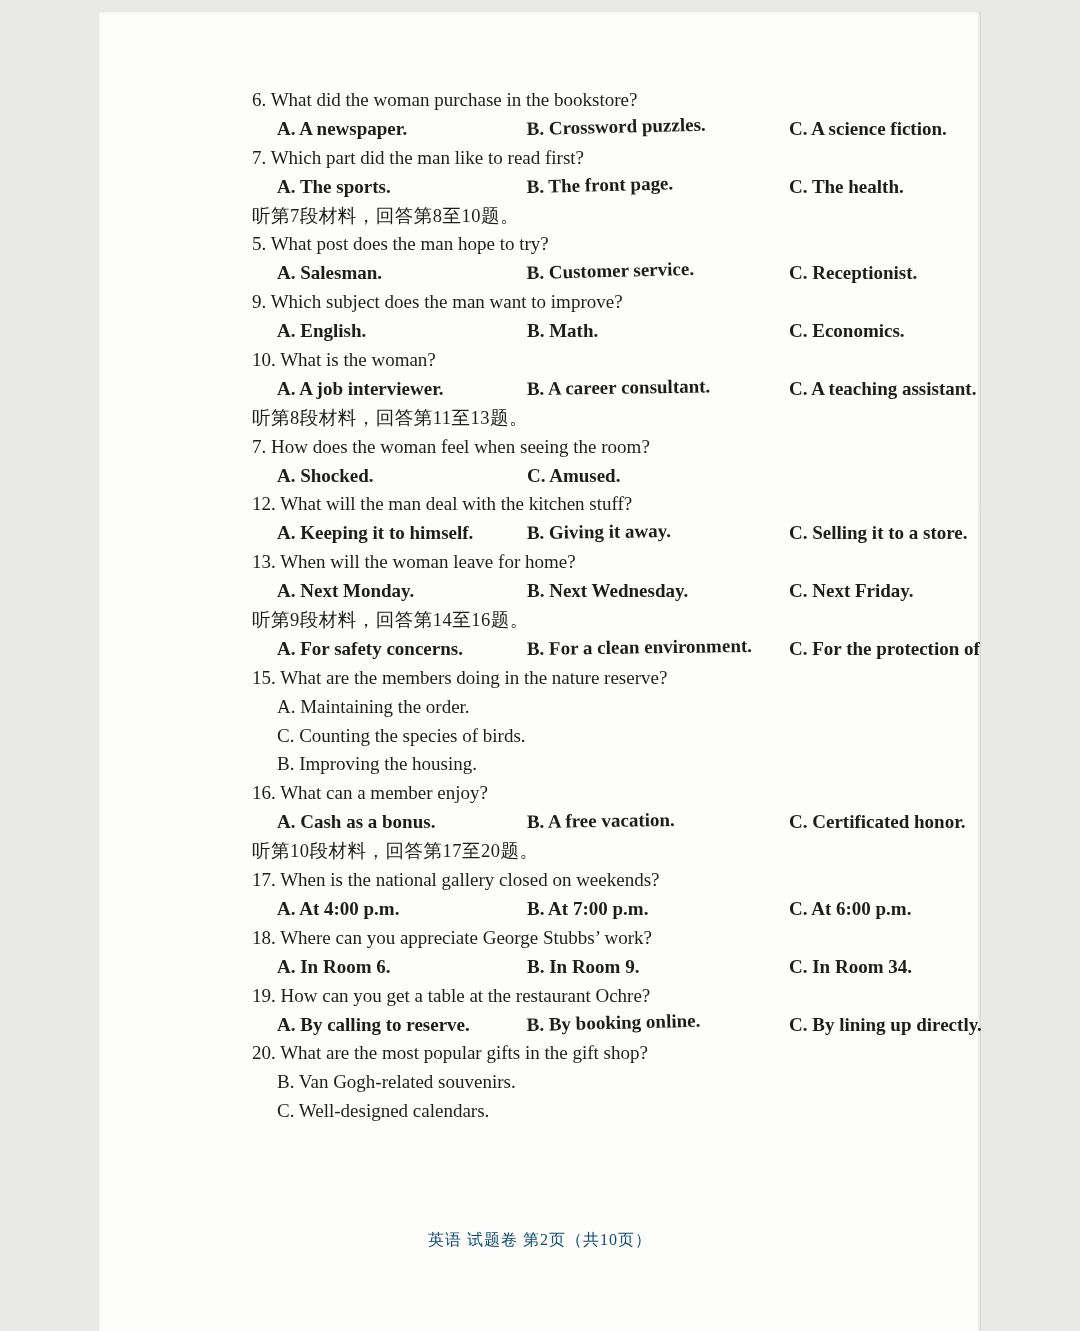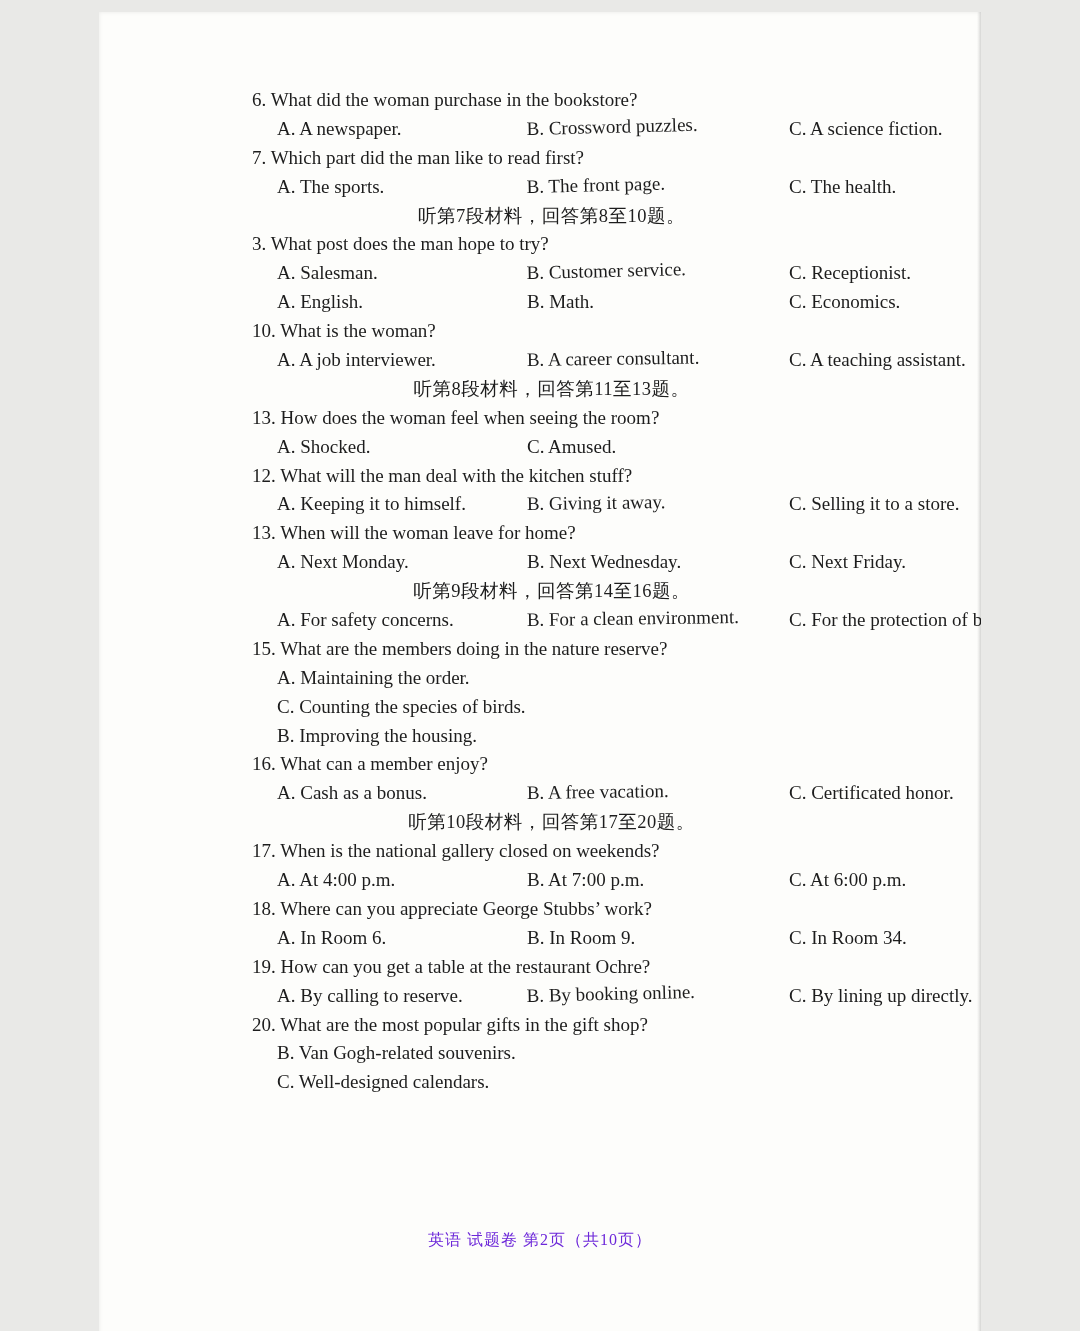--- a/index.html
+++ b/index.html
@@ -16,32 +16,32 @@
   .content{
     position:absolute;
     top:74px;left:153px;right:130px;
   }
   .line{
     height:28.9px;line-height:28.9px;
     font-size:19px;
     white-space:nowrap;
   }
   .opts{display:flex;padding-left:25px;}
-  .col{display:block;}
+  .col{display:block;font-weight:bold;}
   .col.a{width:250px;flex:0 0 250px;}
   .col.b{width:262px;flex:0 0 262px;}
   .col.c{flex:1;}
   .stack{padding-left:25px;}
-  .sec{font-size:18.5px;letter-spacing:.5px;text-align:center;}
+  .sec{font-size:18.5px;letter-spacing:.5px;}
   .tilt1{display:inline-block;transform:rotate(-1.4deg);transform-origin:0 100%;}
   .tilt2{display:inline-block;transform:rotate(-0.8deg);transform-origin:0 100%;}
   .footer{
     position:absolute;left:0;right:0;bottom:92px;
     text-align:center;
-    font-size:16px;color:#6d28d9;
+    font-size:16px;color:#0c4a6e;
     letter-spacing:1px;
   }
   .scan-edge-bottom{
     position:absolute;left:0;right:0;bottom:0;height:11px;
     background:linear-gradient(to bottom,#d6d6d4,#9d9d9b);
   }
   .scan-edge-right{
     position:absolute;top:0;bottom:0;right:0;width:4px;
     background:linear-gradient(to right,rgba(0,0,0,0),rgba(0,0,0,.12));
   }
@@ -61,43 +61,44 @@
 
     <div class="line q">7. Which part did the man like to read first?</div>
     <div class="line opts">
       <span class="col a">A. The sports.</span>
       <span class="col b"><span class="tilt1">B. The front page.</span></span>
       <span class="col c">C. The health.</span>
     </div>
 
     <div class="line sec">听第7段材料，回答第8至10题。</div>
 
-    <div class="line q">3. What post does the man hope to try?</div>
+    <div class="line q">5. What post does the man hope to try?</div>
     <div class="line opts">
       <span class="col a">A. Salesman.</span>
       <span class="col b"><span class="tilt1">B. Customer service.</span></span>
       <span class="col c">C. Receptionist.</span>
     </div>
 
+    <div class="line q">9. Which subject does the man want to improve?</div>
     <div class="line opts">
       <span class="col a">A. English.</span>
       <span class="col b">B. Math.</span>
       <span class="col c">C. Economics.</span>
     </div>
 
     <div class="line q">10. What is the woman?</div>
     <div class="line opts">
       <span class="col a">A. A job interviewer.</span>
       <span class="col b"><span class="tilt2">B. A career consultant.</span></span>
       <span class="col c">C. A teaching assistant.</span>
     </div>
 
     <div class="line sec">听第8段材料，回答第11至13题。</div>
 
-    <div class="line q">13. How does the woman feel when seeing the room?</div>
+    <div class="line q">7. How does the woman feel when seeing the room?</div>
     <div class="line opts">
       <span class="col a">A. Shocked.</span>
       <span class="col c">C. Amused.</span>
     </div>
 
     <div class="line q">12. What will the man deal with the kitchen stuff?</div>
     <div class="line opts">
       <span class="col a">A. Keeping it to himself.</span>
       <span class="col b"><span class="tilt2">B. Giving it away.</span></span>
       <span class="col c">C. Selling it to a store.</span>

